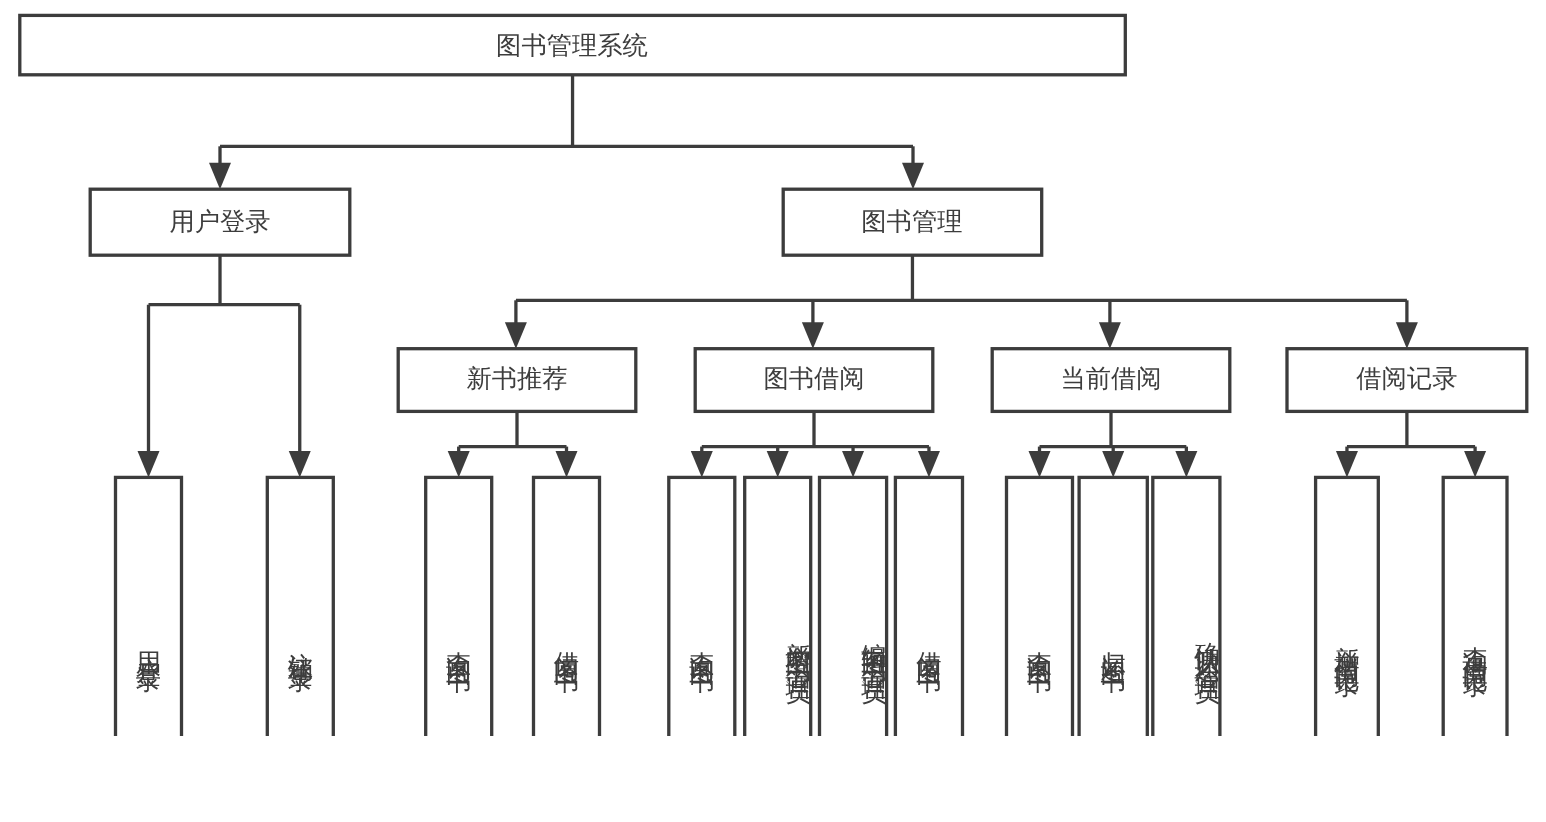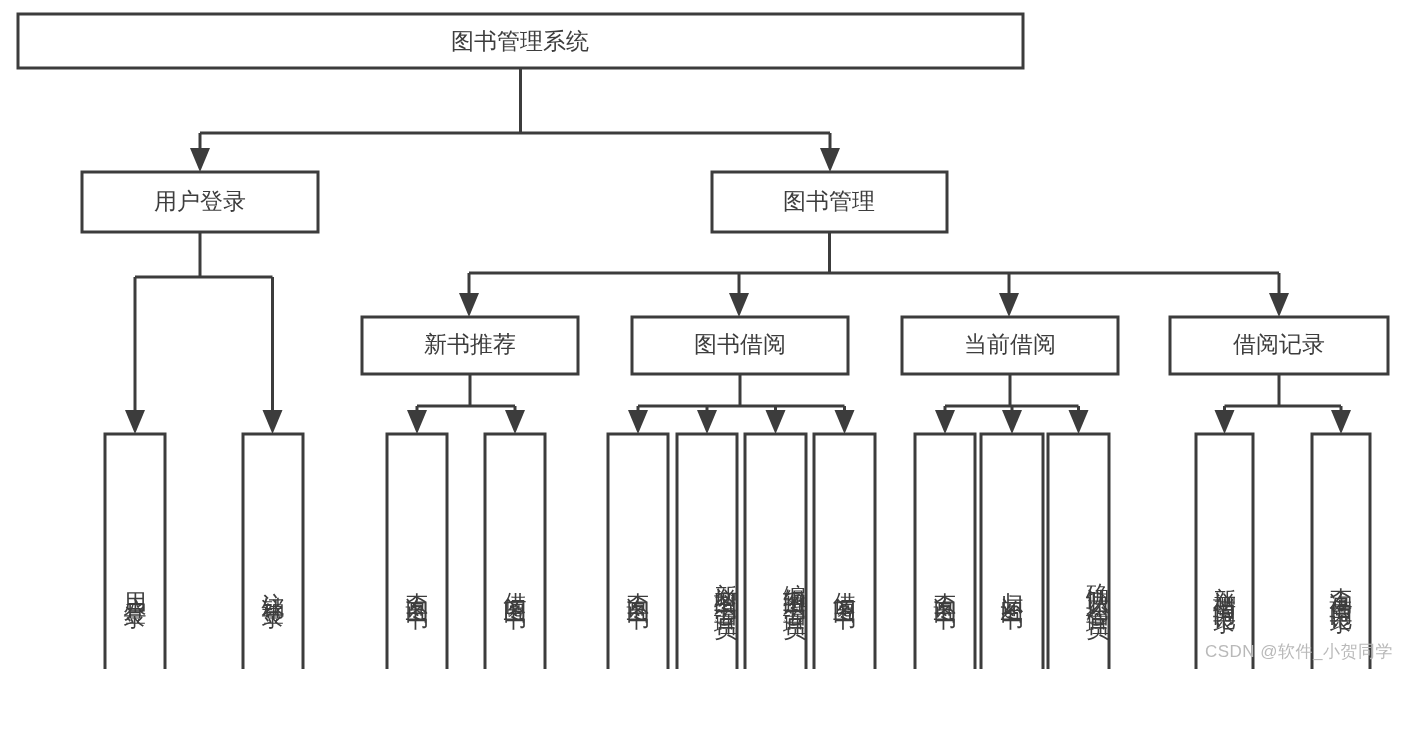--- a/index.html
+++ b/index.html
@@ -241,15 +241,14 @@
   <div class="leaf-label" style="left:915px; top:434px; width:60px; height:299px; display:flex; align-items:center; justify-content:center;">查询图书</div>
 
   <div class="leaf-label" style="left:981px; top:434px; width:62px; height:299px; display:flex; align-items:center; justify-content:center;">归还图书</div>
 
   <div class="leaf-label" style="left:1048px; top:434px; width:61px; height:299px; display:flex; align-items:flex-start; justify-content:center; padding-top:8px; box-sizing:border-box;">确认归还（管理员）</div>
 
   <div class="leaf-label" style="left:1196px; top:434px; width:57px; height:299px; display:flex; align-items:center; justify-content:center;">新增借阅记录</div>
 
   <div class="leaf-label" style="left:1312px; top:434px; width:58px; height:299px; display:flex; align-items:center; justify-content:center;">查询借阅记录</div>
 
-  <div class="watermark">CSDN @软件_小贺同学</div>
 
 </div>
 
 </body></html>

